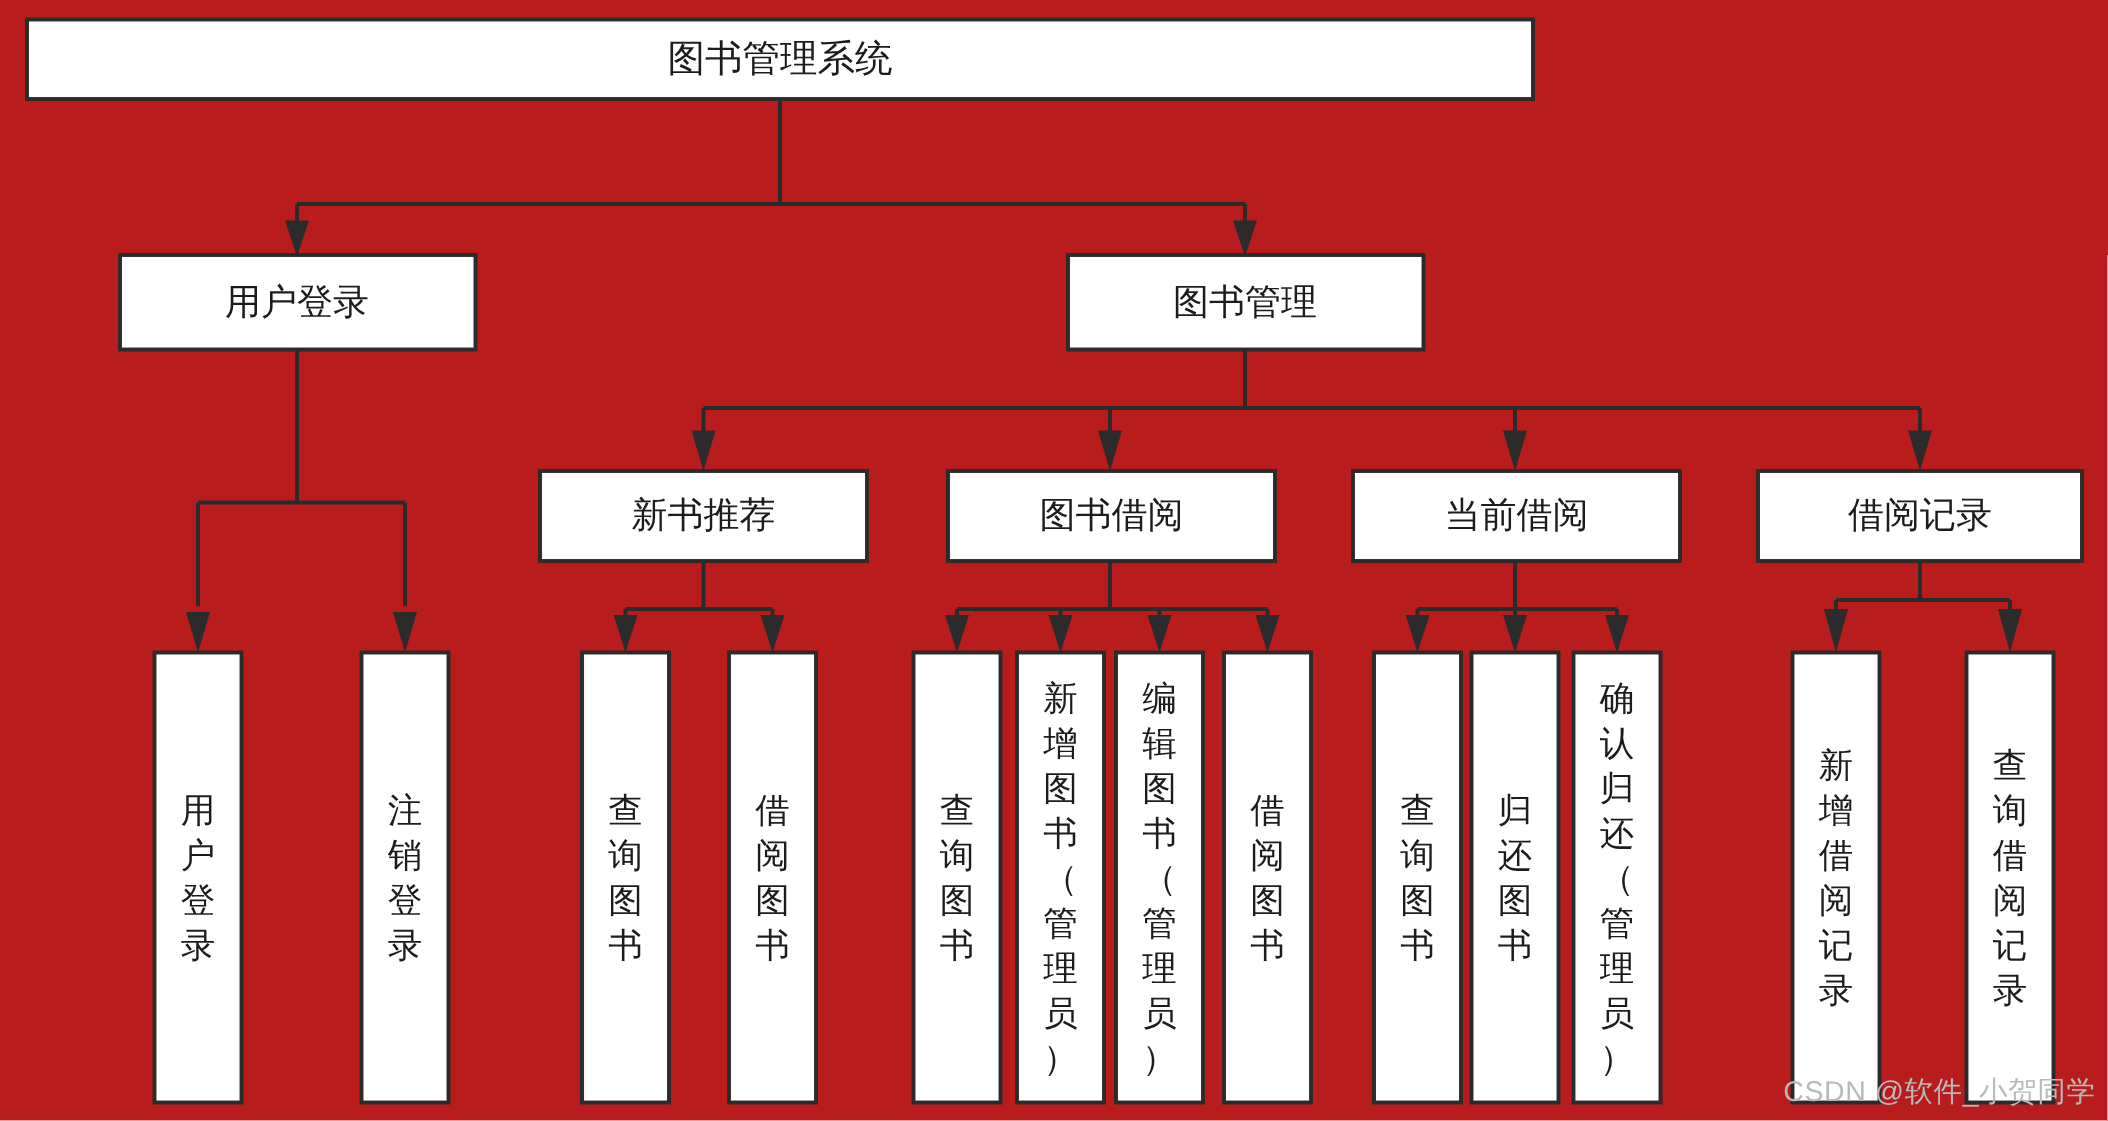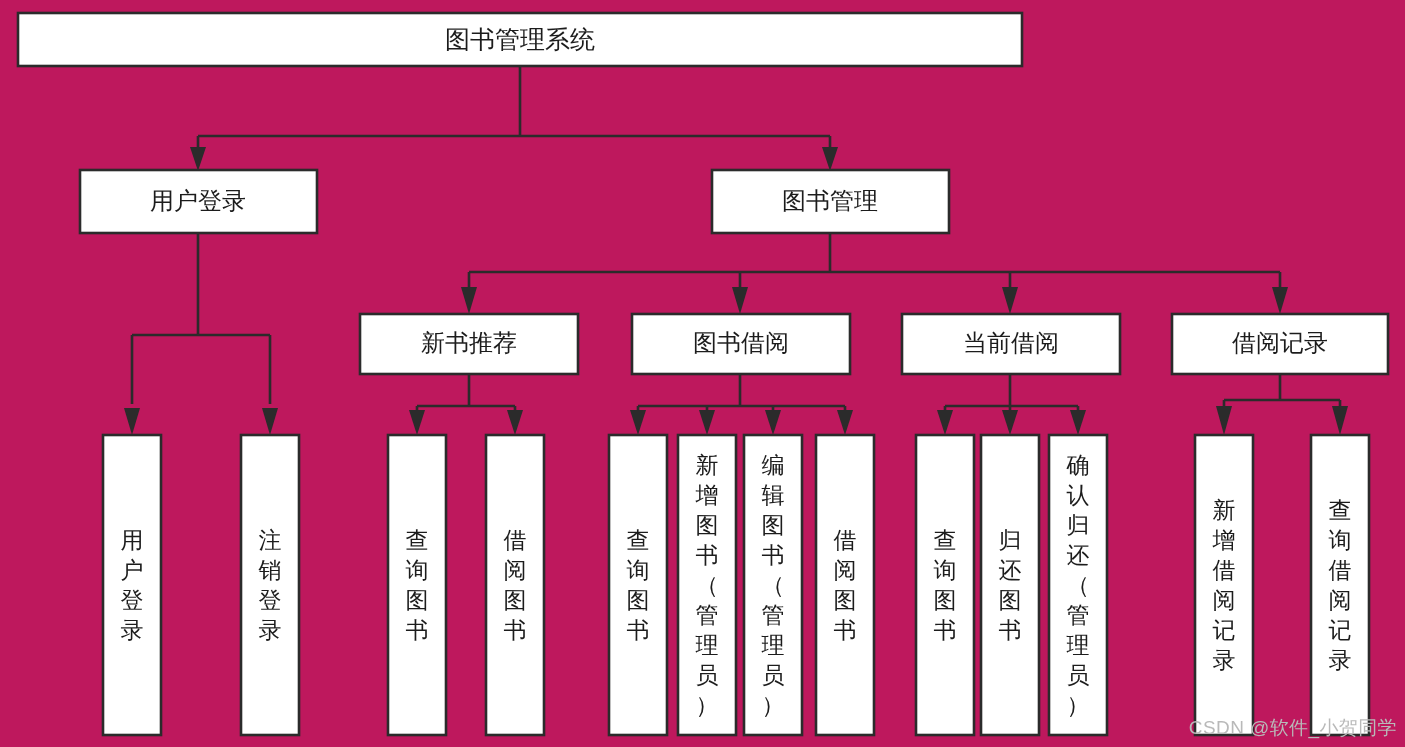--- a/index.html
+++ b/index.html
@@ -8,21 +8,21 @@
     padding: 0;
     background: #ffffff;
   }
   body {
     font-family: "Liberation Sans", "DejaVu Sans", sans-serif;
   }
   #diagram-root {
     position: relative;
     width: 1405px;
     height: 747px;
-    background: #be185d;
+    background: #b91c1c;
     overflow: hidden;
   }
   svg.diagram-canvas {
     display: block;
     width: 1405px;
     height: 747px;
   }
   .node-rect {
     fill: #ffffff;
     stroke: #2b2b2b;

